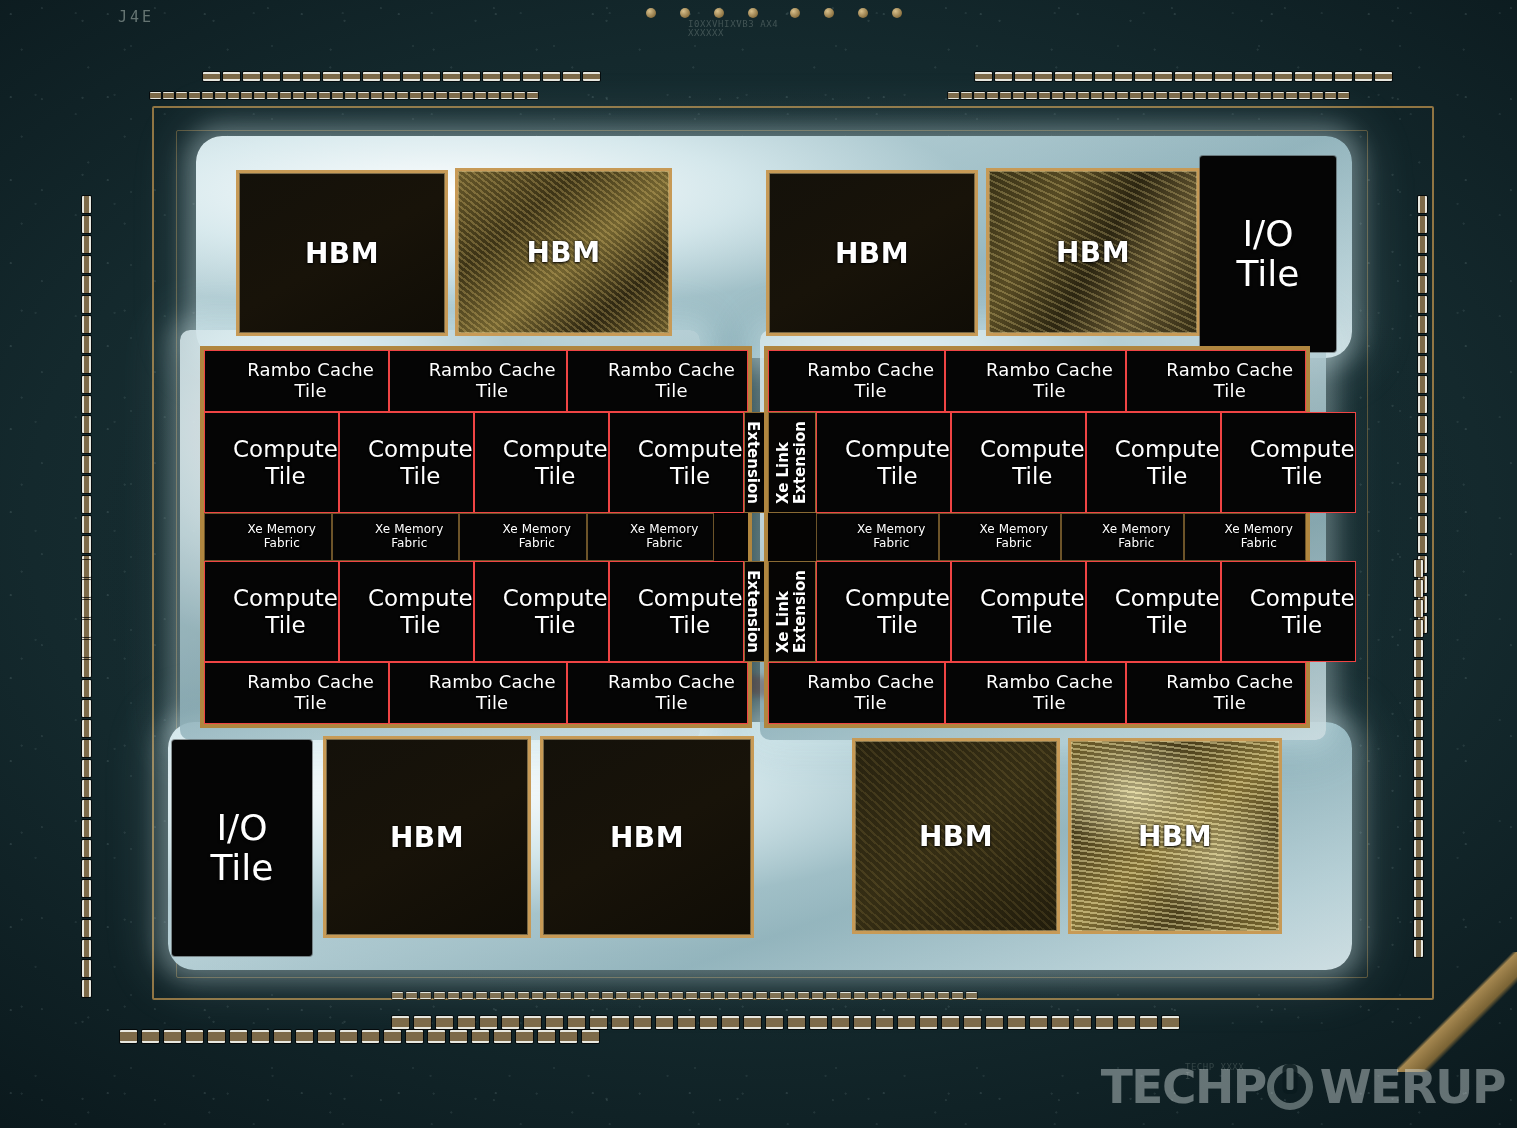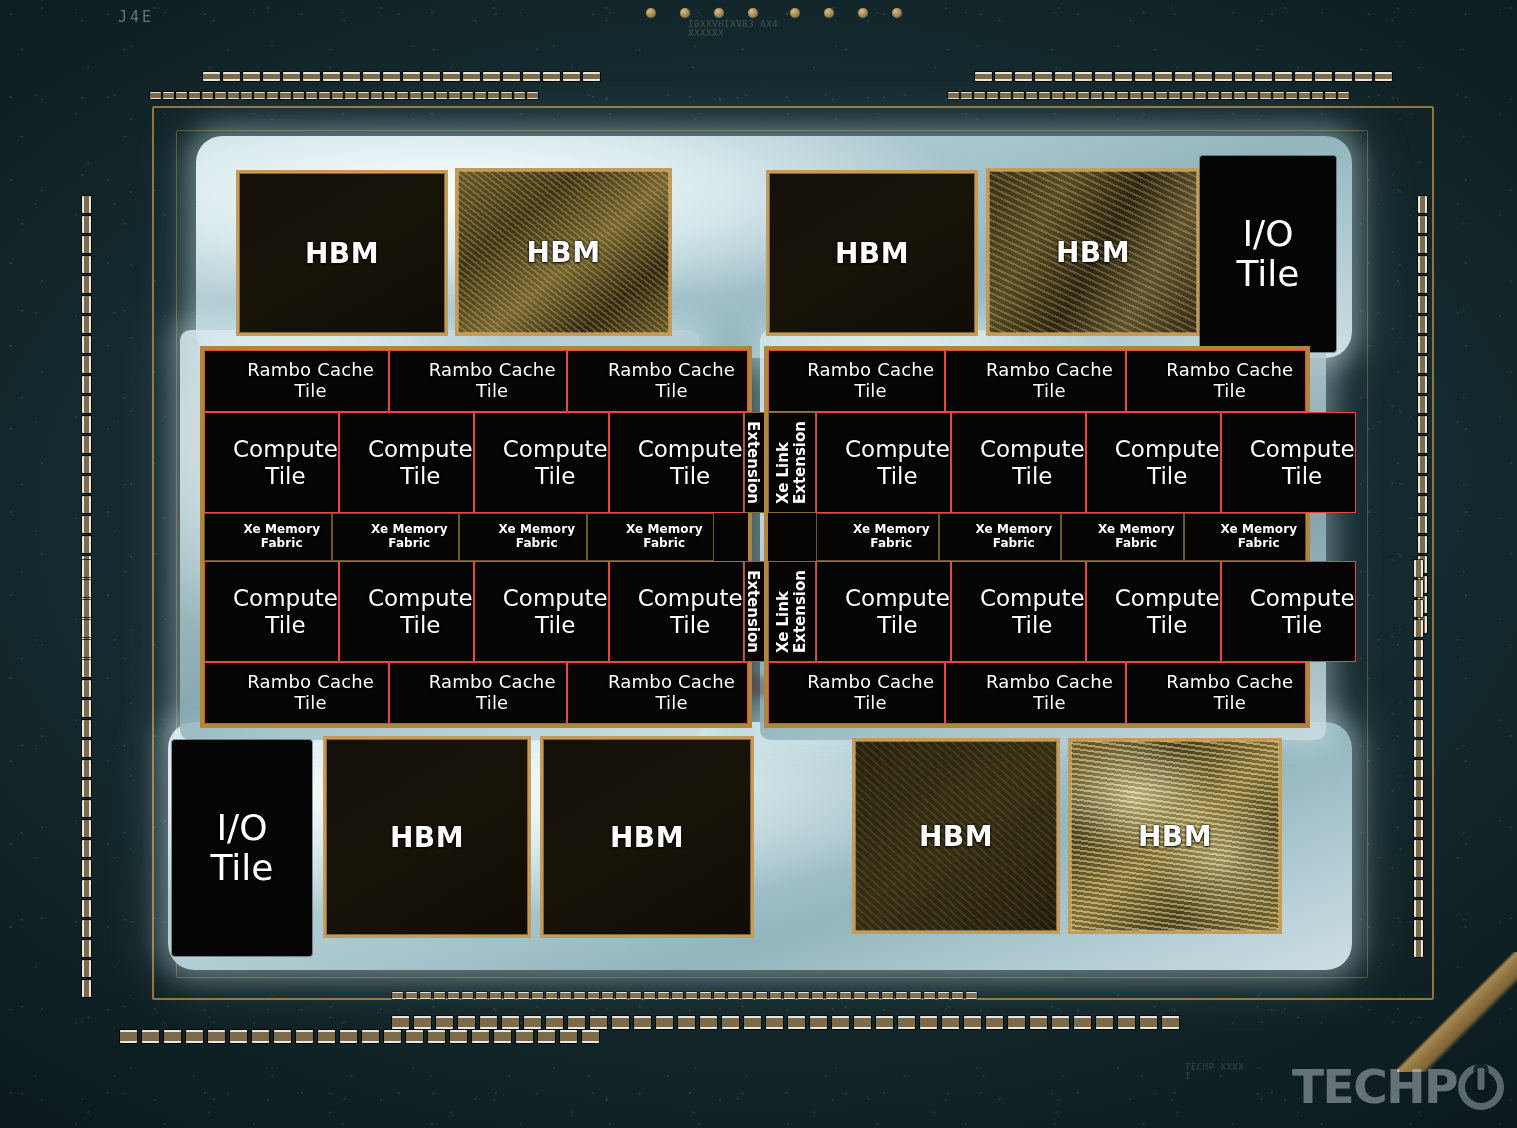--- a/index.html
+++ b/index.html
@@ -110,21 +110,21 @@
     display:flex;align-items:center;justify-content:center;text-align:center;
     color:#fff;position:relative;padding-left:28px;
   }
   .tile .t{
     text-shadow:0 1px 2px rgba(0,0,0,.95), 0 0 2px rgba(0,0,0,.9);
     line-height:1.16;
   }
   .rambo .t{font-size:18px;font-weight:500;letter-spacing:.2px;}
   .compute .t{font-size:23px;font-weight:500;}
   .fabric{border-color:#6d5429;}
-  .fabric .t{font-size:12px;font-weight:700;letter-spacing:.1px;}
+  .fabric .t{font-size:12px;font-weight:400;letter-spacing:.1px;}
 
   .xelink{box-sizing:border-box;border:1px solid #8a6a33;background:#060504;
     display:flex;align-items:center;justify-content:center;position:relative;overflow:hidden;}
   .xelink .t{
     font-size:15px;font-weight:600;color:#fff;line-height:1.15;white-space:nowrap;
     text-shadow:0 1px 2px rgba(0,0,0,.95);
   }
   .xelink.cw .t{writing-mode:vertical-rl;transform:rotate(0deg);}
   .xelink.ccw .t{writing-mode:vertical-rl;transform:rotate(180deg);}
 
@@ -834,13 +834,14 @@
 
 <div id="silk">J4E</div>
 <div id="topCode">I0XXVHIXVB3 AX4XXXXXX</div>
 <div id="botCode">TECHP XXXXI</div>
 
 <div id="cornerGold"></div>
 
 <div id="watermark">
   <span class="wm">TECHP</span>
   <span class="pw"></span>
+  <span class="wm">WERUP</span>
 </div>
 
 </body></html>

